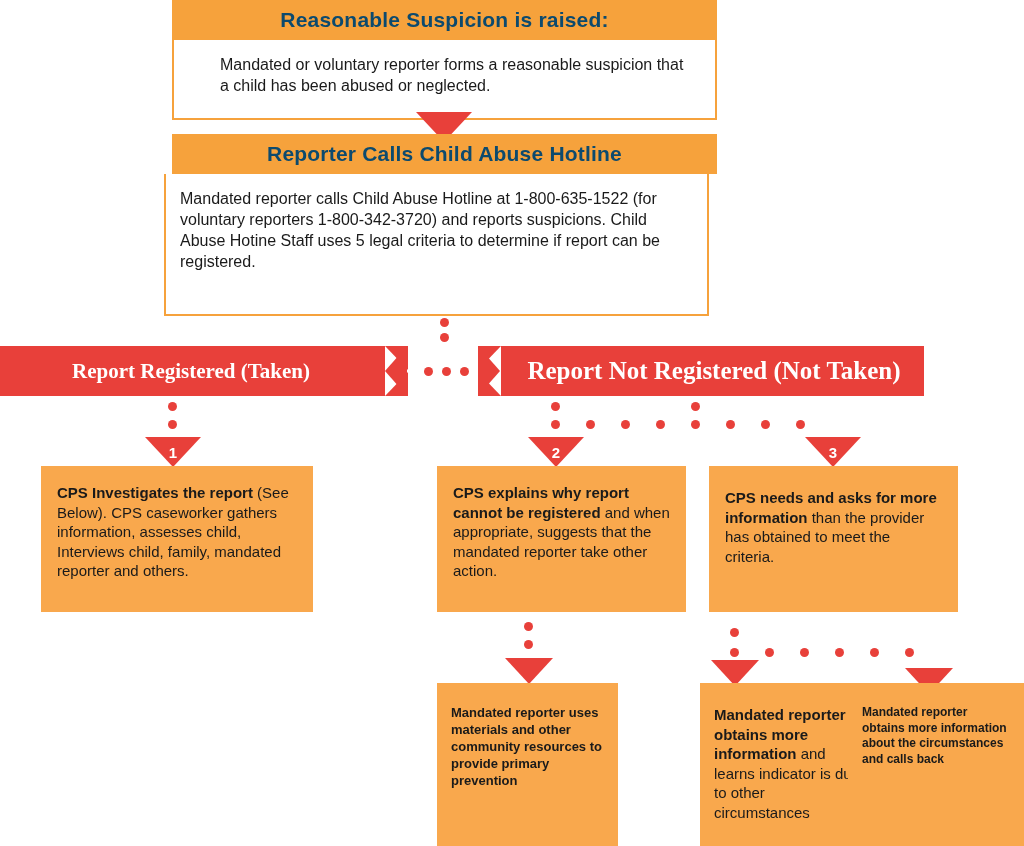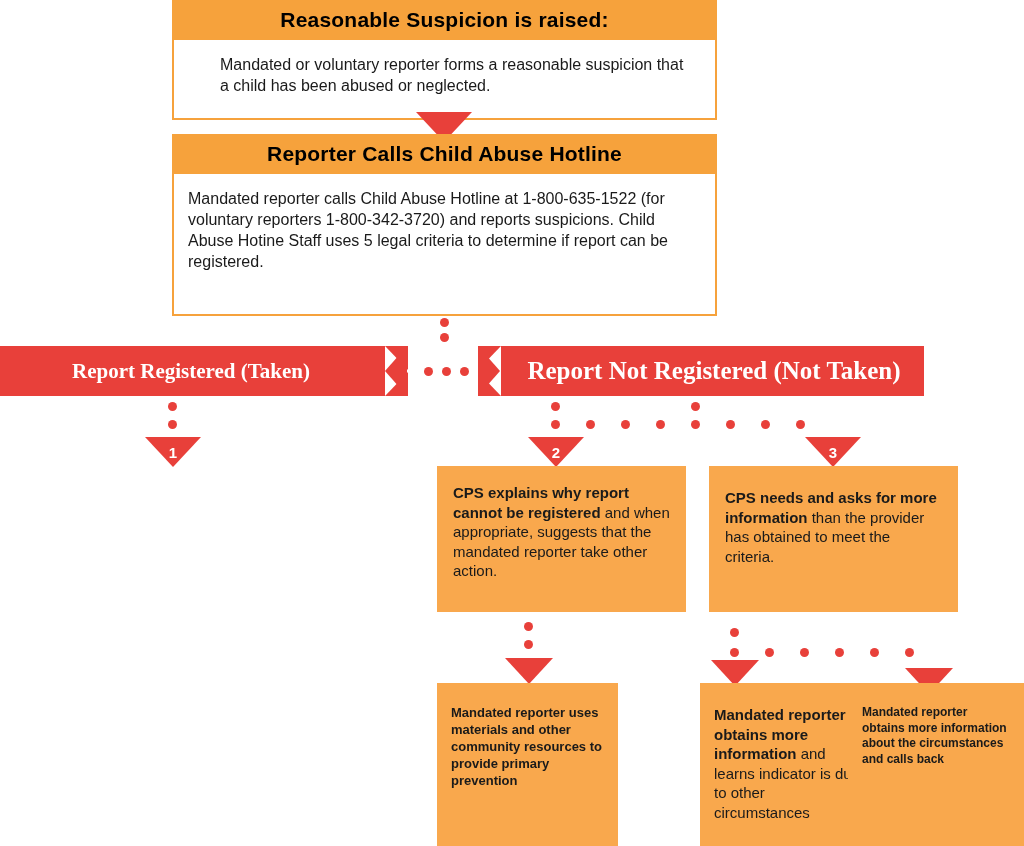--- a/index.html
+++ b/index.html
@@ -16,21 +16,21 @@
     width: 1024px;
     height: 846px;
     background: #ffffff;
     overflow: hidden;
   }
   .abs { position: absolute; }
 
   
   .orange-header {
     background: #f6a23c;
-    color: #000000;
+    color: #0c4a6e;
     font-weight: bold;
     text-align: center;
     display: flex;
     align-items: center;
     justify-content: center;
     letter-spacing: .2px;
   }
   .orange-body {
     background: #ffffff;
     border: 2px solid #f6a23c;
@@ -141,21 +141,21 @@
   </div>
   <div class="abs orange-body" style="left:172px; top:40px; width:545px; height:80px; padding:14px 20px 18px 46px;">
     <p style="font-size:16px;">Mandated or voluntary reporter forms a reasonable suspicion that a child has been abused or neglected.</p>
   </div>
 
   <div class="abs tri-down" style="left:416px; top:112px;"></div>
 
   <div class="abs orange-header" style="left:172px; top:134px; width:545px; height:40px; font-size:21px;">
     <span>Reporter Calls Child Abuse Hotline</span>
   </div>
-  <div class="abs orange-body" style="left:172px; top:174px; width:545px; height:142px; padding:14px 24px 10px 14px;">
+  <div class="abs orange-body" style="left:164px; top:174px; width:545px; height:142px; padding:14px 24px 10px 14px;">
     <p style="font-size:16px;">Mandated reporter calls Child Abuse Hotline at 1-800-635-1522 (for voluntary reporters 1-800-342-3720) and reports suspicions. Child Abuse Hotine Staff uses 5 legal criteria to determine if report can be registered.</p>
   </div>
 
   <div class="abs dot" style="left:440px; top:318px;"></div>
   <div class="abs dot" style="left:440px; top:333px;"></div>
 
   <div class="abs red-bar left" style="left:0px; top:346px; width:408px; height:50px; font-size:21px;">
     <span>Report Registered (Taken)</span>
     <div class="notch-right"></div>
   </div>
@@ -188,20 +188,25 @@
 
   <div class="abs tri-down" style="left:145px; top:437px;"></div>
   <div class="abs tri-num" style="left:163px; top:444px;">1</div>
 
   <div class="abs tri-down" style="left:528px; top:437px;"></div>
   <div class="abs tri-num" style="left:546px; top:444px;">2</div>
 
   <div class="abs tri-down" style="left:805px; top:437px;"></div>
   <div class="abs tri-num" style="left:823px; top:444px;">3</div>
 
+  <div class="abs obox" style="left:41px; top:466px; width:272px; height:146px; padding:17px 16px;">
+    <p style="font-size:15px;">
+      <span class="b">CPS Investigates the report</span><span> (See Below). CPS caseworker gathers information, assesses child, Interviews child, family, mandated reporter and others.</span>
+    </p>
+  </div>
 
   <div class="abs obox" style="left:709px; top:466px; width:249px; height:146px; padding:22px 16px;">
     <p style="font-size:15px;">
       <span class="b">CPS needs and asks for more information</span><span> than the provider has obtained to meet the criteria.</span>
     </p>
   </div>
 
   <div class="abs obox" style="left:437px; top:466px; width:249px; height:146px; padding:17px 16px;">
     <p style="font-size:15px;">
       <span class="b">CPS explains why report cannot be registered</span><span> and when appropriate, suggests that the mandated reporter take other action.</span>

